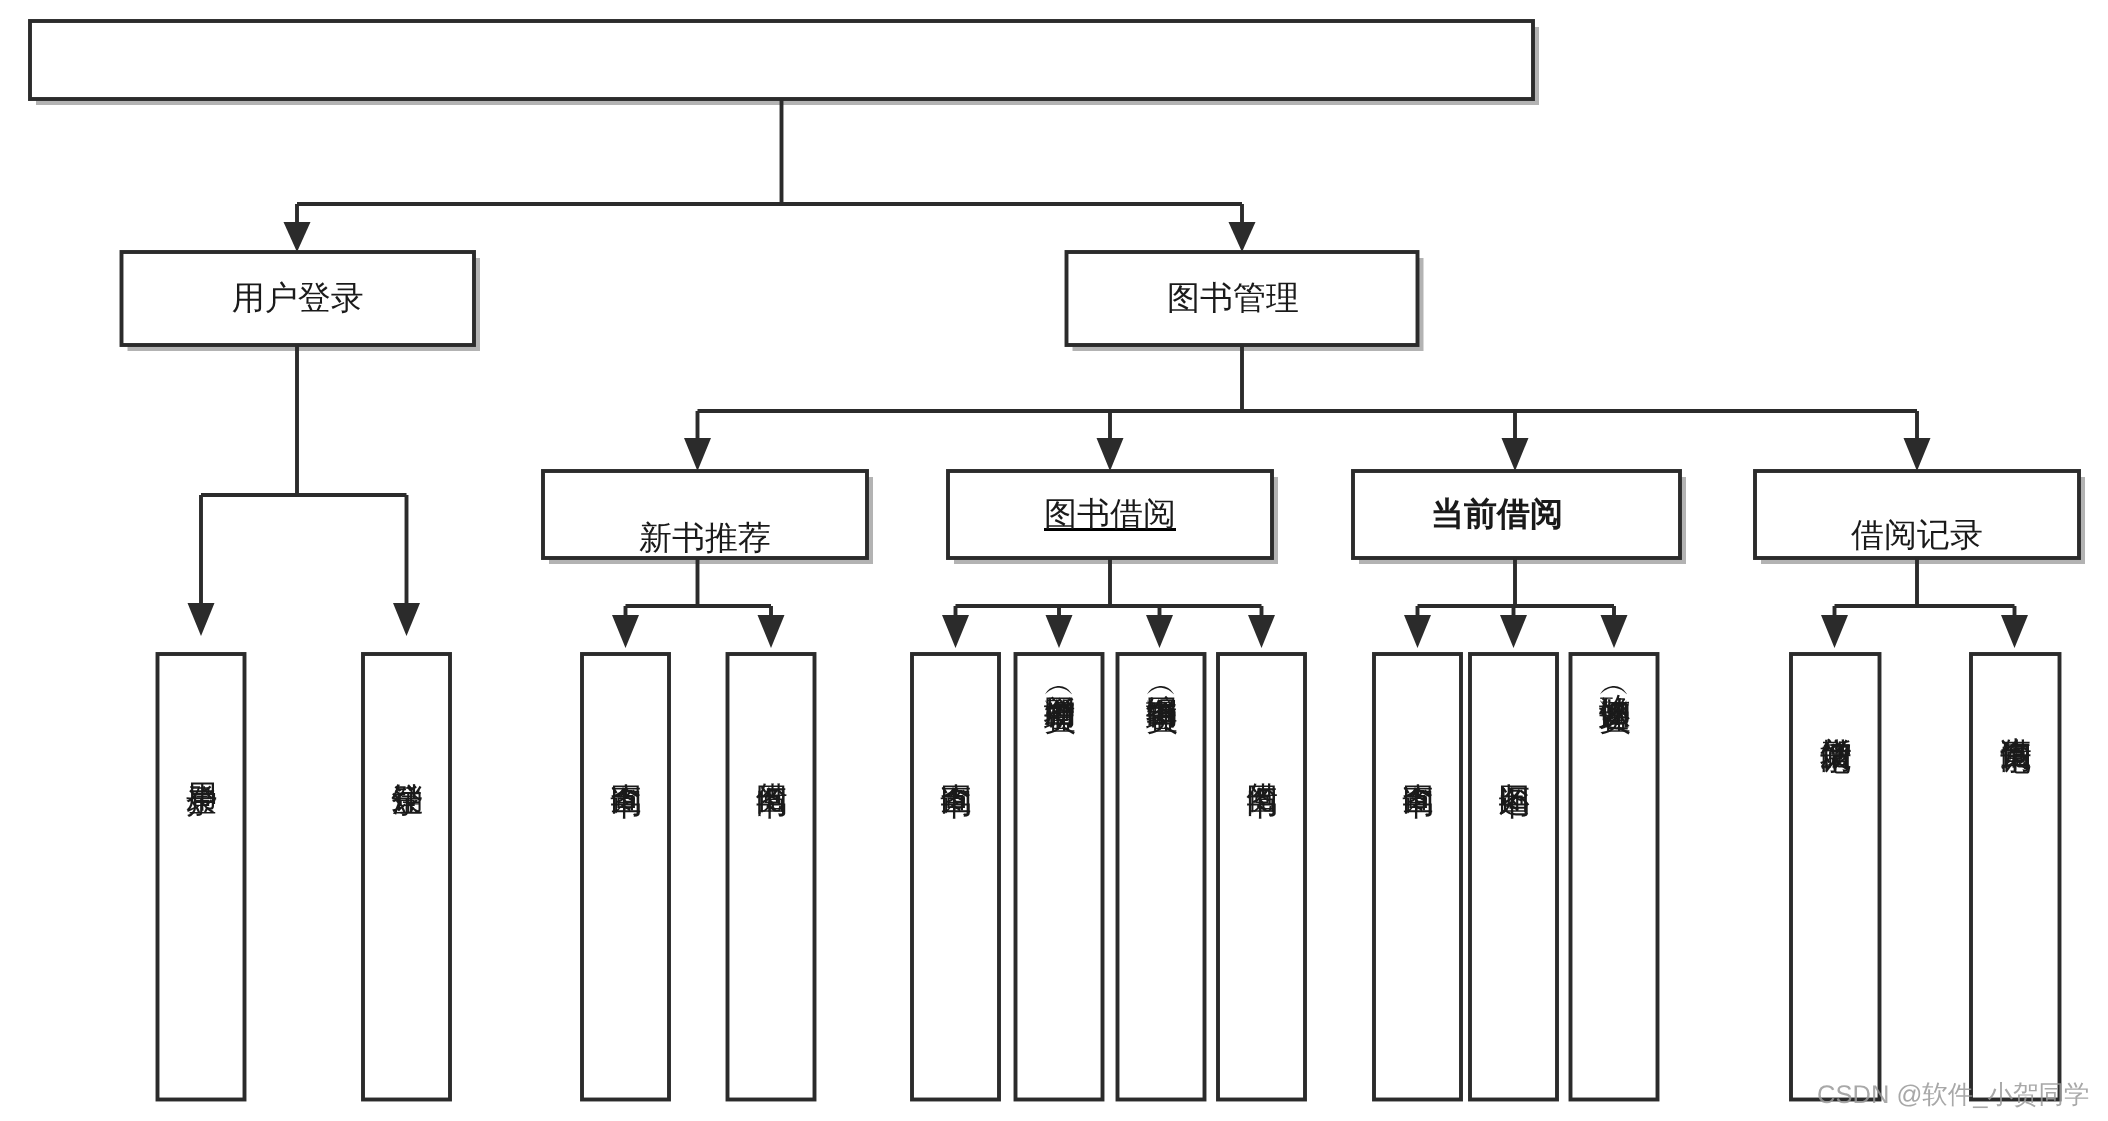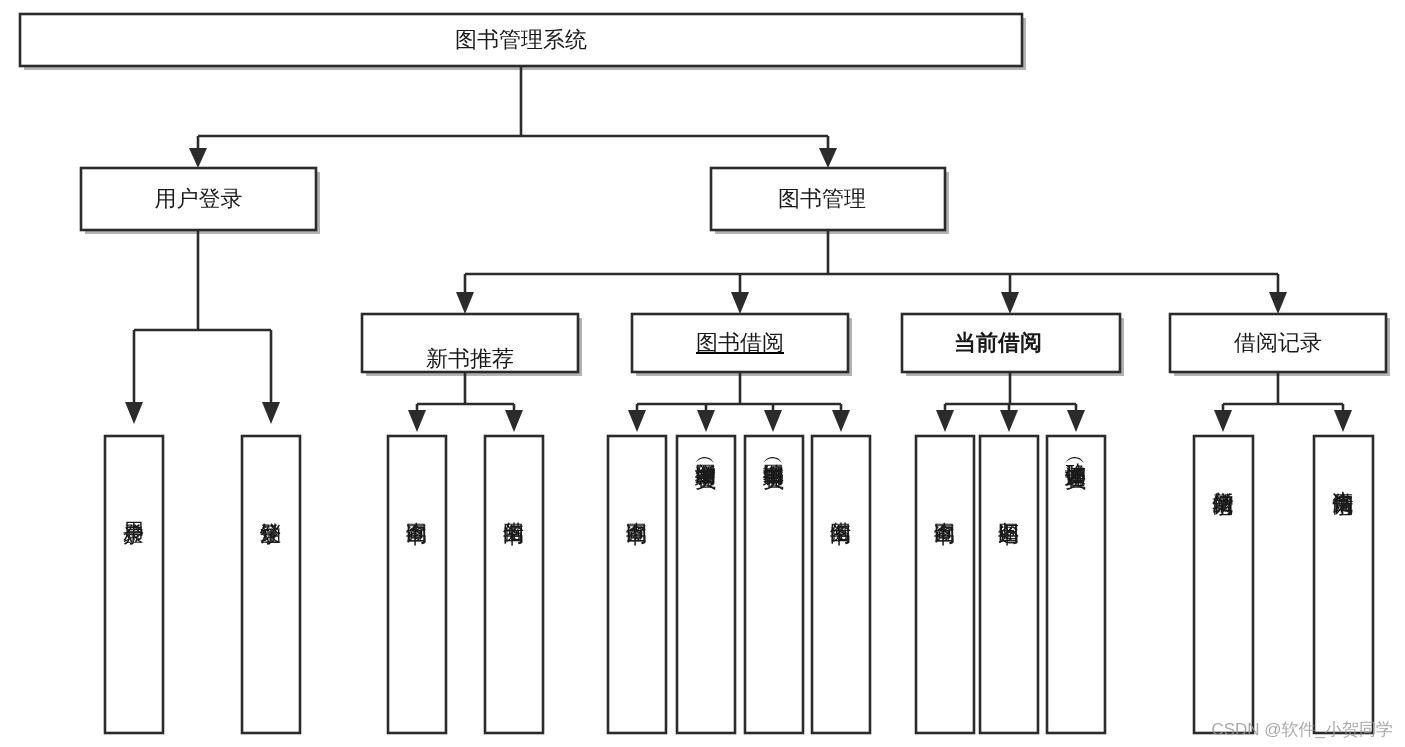--- a/index.html
+++ b/index.html
@@ -220,41 +220,38 @@
 
     <g>
       <rect class="node-box" x="1194" y="436" width="59" height="297"></rect>
     </g>
     <g>
       <rect class="node-box" x="1314" y="436" width="59" height="297"></rect>
     </g>
 
   </svg>
 
-  <div class="hlabel-wrap" style="left:20px; top:14px; width:1002px; height:52px;">
-    <span class="hlabel-text">图书管理系统</span>
-  </div>
 
   <div class="hlabel-wrap" style="left:81px; top:168px; width:235px; height:62px;">
     <span class="hlabel-text">用户登录</span>
   </div>
   <div class="hlabel-wrap" style="left:711px; top:168px; width:222px; height:62px;">
     <span class="hlabel-text">图书管理</span>
   </div>
 
   <div class="hlabel-wrap" style="left:362px; top:314px; width:216px; height:58px;margin-top:16px;">
     <span class="hlabel-text">新书推荐</span>
   </div>
   <div class="hlabel-wrap" style="left:632px; top:314px; width:216px; height:58px;text-decoration:underline;">
     <span class="hlabel-text">图书借阅</span>
   </div>
   <div class="hlabel-wrap" style="left:902px; top:314px; width:192px; height:58px;font-weight:bold;">
     <span class="hlabel-text">当前借阅</span>
   </div>
-  <div class="hlabel-wrap" style="left:1170px; top:314px; width:216px; height:58px;">
+  <div class="hlabel-wrap" style="left:1170px; top:314px; width:216px; height:58px;align-items:flex-end;">
     <span class="hlabel-text">借阅记录</span>
   </div>
 
   <div class="vlabel-wrap" style="left:105px; top:436px; width:58px; height:297px; padding-top:69px;">
     <span class="vlabel-text">用户登录</span>
   </div>
   <div class="vlabel-wrap" style="left:242px; top:436px; width:58px; height:297px; padding-top:69px;">
     <span class="vlabel-text">注销登录</span>
   </div>
 

